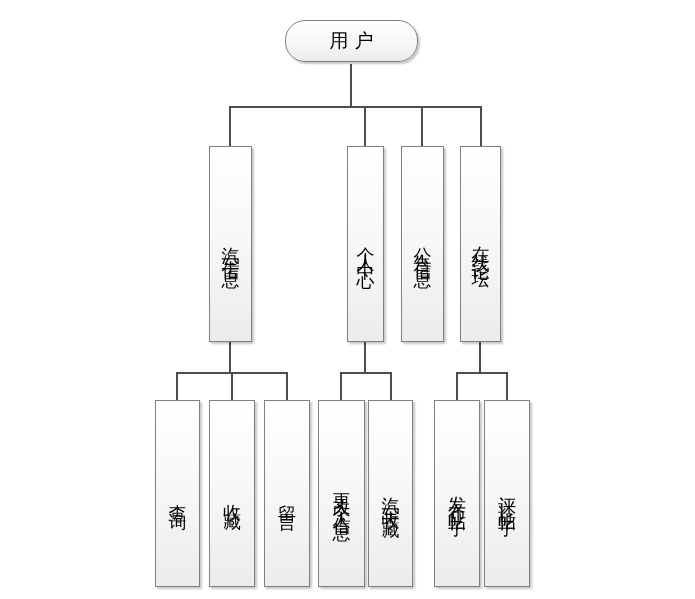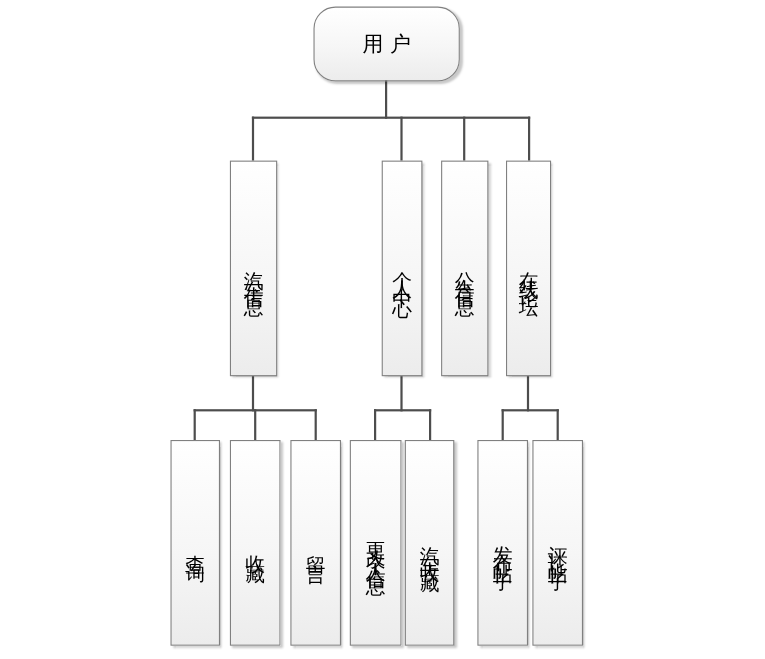--- a/index.html
+++ b/index.html
@@ -72,21 +72,21 @@
   <div class="edge" style="left:364px; top:342px; width:2px; height:32px;"></div>
   <div class="edge" style="left:340px; top:372px; width:52px; height:2px;"></div>
   <div class="edge" style="left:340px; top:372px; width:2px; height:28px;"></div>
   <div class="edge" style="left:390px; top:372px; width:2px; height:28px;"></div>
 
   <div class="edge" style="left:479px; top:342px; width:2px; height:32px;"></div>
   <div class="edge" style="left:456px; top:372px; width:52px; height:2px;"></div>
   <div class="edge" style="left:456px; top:372px; width:2px; height:28px;"></div>
   <div class="edge" style="left:506px; top:372px; width:2px; height:28px;"></div>
 
-  <div class="node" style="left:285px; top:6px; width:133px; height:68px;border-radius:20px;">
+  <div class="node" style="left:285px; top:20px; width:133px; height:42px;border-radius:20px;">
     <span class="hlabel">用户</span>
   </div>
 
   <div class="node" style="left:209px; top:146px; width:43px; height:196px;">
     <span class="vlabel">汽车信息</span>
   </div>
   <div class="node" style="left:347px; top:146px; width:37px; height:196px;">
     <span class="vlabel">个人中心</span>
   </div>
   <div class="node" style="left:401px; top:146px; width:43px; height:196px;">

